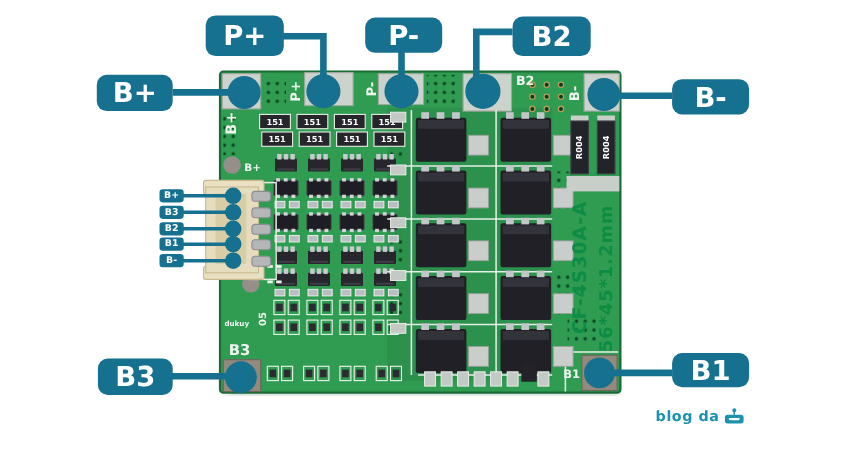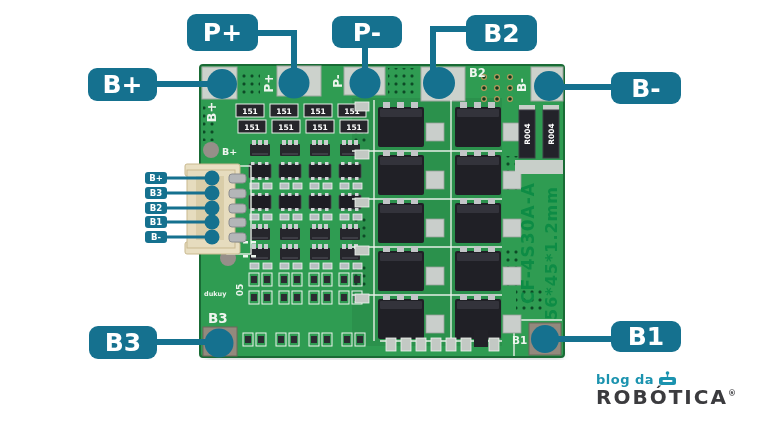--- a/index.html
+++ b/index.html
@@ -11,21 +11,21 @@
   svg text{font-family:"DejaVu Sans","Liberation Sans",sans-serif;}
   .term-label{
     position:absolute;background:#15718F;color:#ffffff;font-weight:bold;font-size:25px;
     display:flex;align-items:center;justify-content:center;border-radius:9px;line-height:1;
   }
   .pin-label{
     position:absolute;background:#15718F;color:#ffffff;font-weight:bold;font-size:8.5px;
     width:22px;height:12px;display:flex;align-items:center;justify-content:center;
     border-radius:3px;line-height:1;
   }
-  .logo{position:absolute;left:596px;top:371px;width:155px;}
+  .logo{position:absolute;left:596px;top:371px;width:155px;text-align:right;}
   .logo-top{display:flex;align-items:flex-end;gap:4px;color:#1B93AF;font-size:13px;
     font-weight:bold;letter-spacing:0.5px;line-height:1;}
   .logo-name{color:#3B3B3E;font-size:20px;font-weight:bold;letter-spacing:2px;line-height:1.1;}
   .logo-name .reg{font-size:8px;vertical-align:super;letter-spacing:0;}
 </style>
 </head>
 <body>
 
 <div class="canvas">
 
@@ -304,18 +304,15 @@
   <div class="logo">
     <div class="logo-top">
       <span>blog da</span>
       <svg width="19" height="15" viewBox="0 0 19 15">
         <circle cx="9.5" cy="2" r="1.8" fill="#1B93AF"></circle>
         <rect x="8.8" y="2.5" width="1.4" height="3.5" fill="#1B93AF"></rect>
         <rect x="1" y="6" width="17" height="8" rx="2.5" fill="#1B93AF"></rect>
         <rect x="4.5" y="9" width="10" height="2" rx="1" fill="#ffffff"></rect>
       </svg>
     </div>
-    <div class="logo-name">
-      <span>ROBÓTICA</span><span class="reg">®</span>
-    </div>
   </div>
 
 </div>
 
 </body></html>

